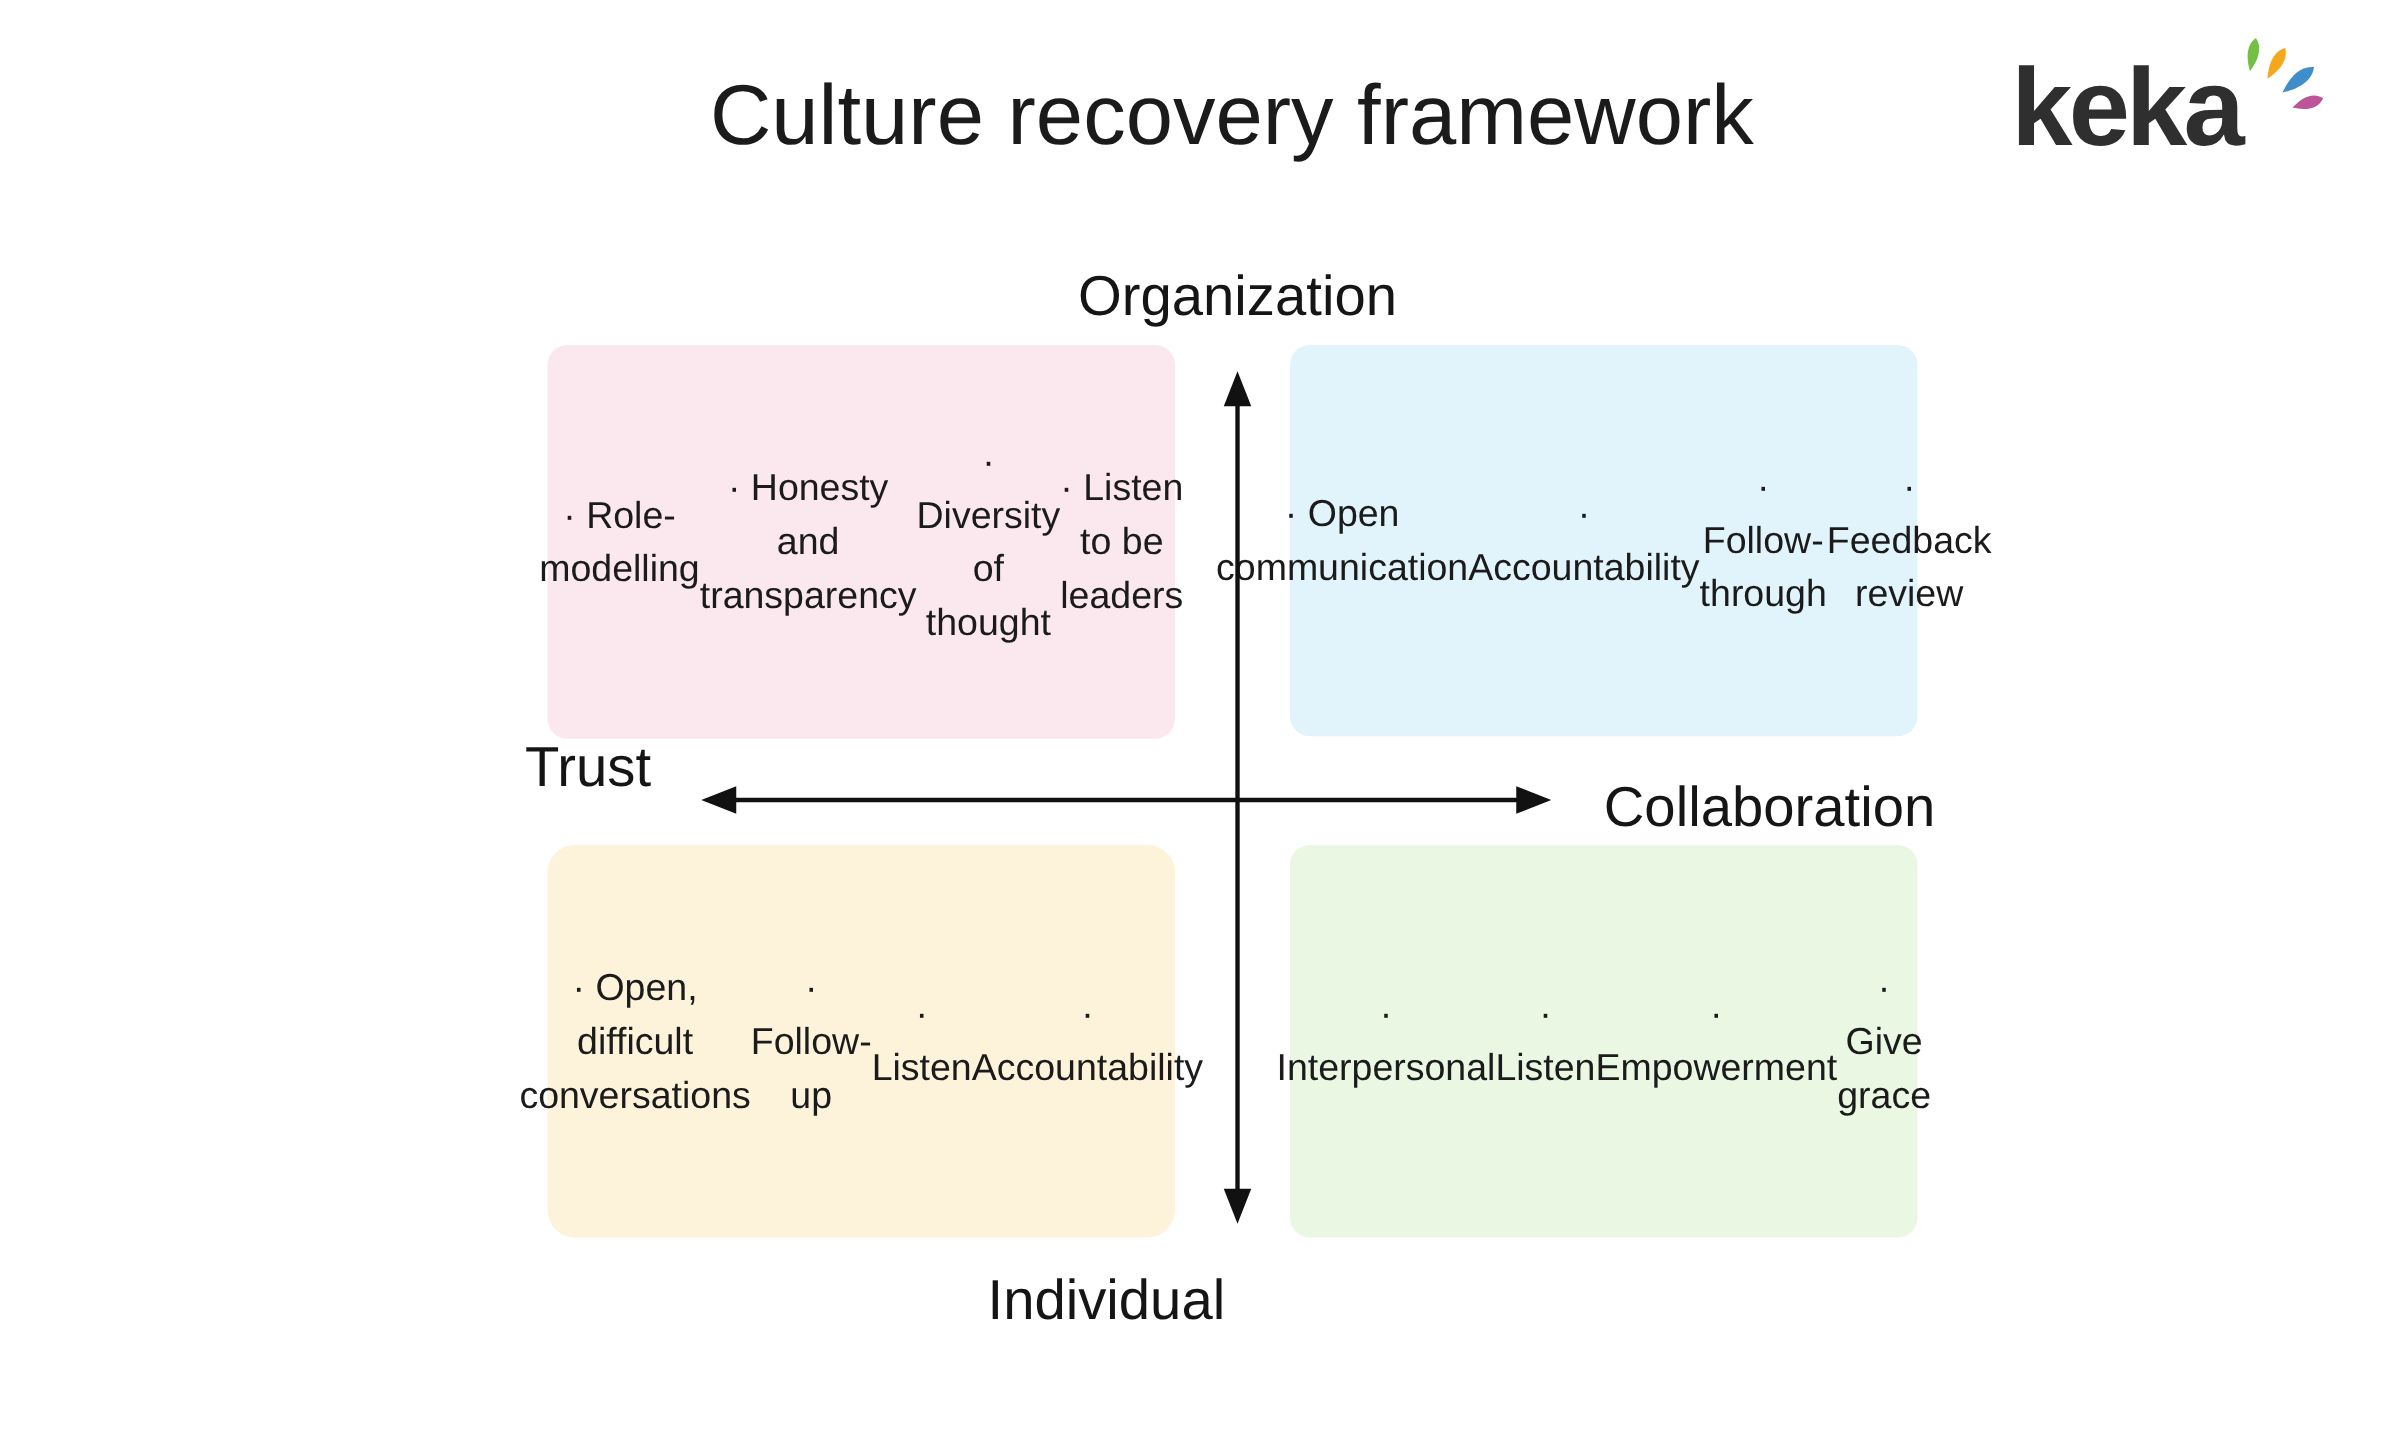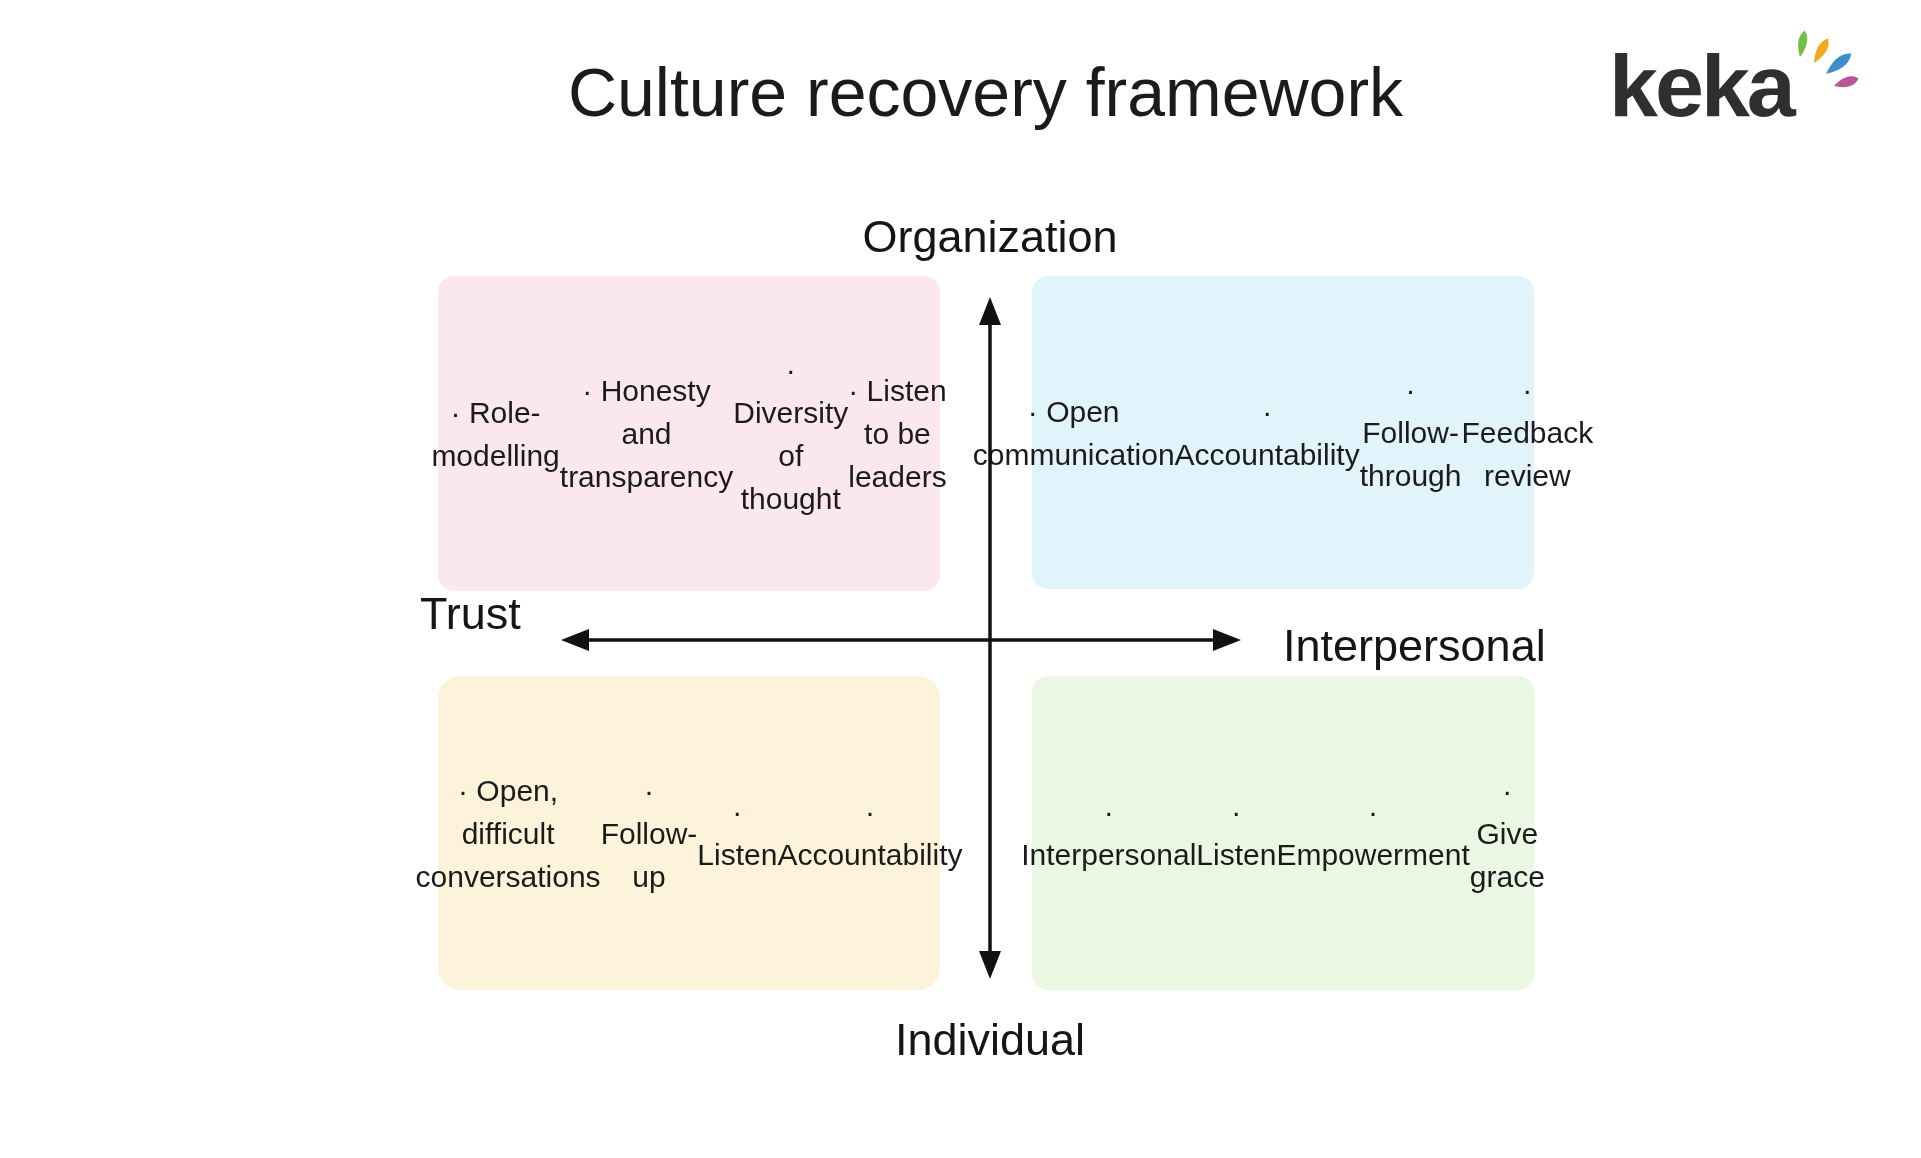--- a/index.html
+++ b/index.html
@@ -26,21 +26,21 @@
 
   .logo { position: absolute; top: 16px; right: 60px; width: 252px; height: 108px; }
 
   .axis-label {
     position: absolute;
     font-size: 45px;
     color: #151515;
     white-space: nowrap;
   }
   .axis-label.org { top: 211px; left: 790px; width: 400px; text-align: center; }
-  .axis-label.ind { top: 1014px; left: 790px; width: 400px; text-align: center; }
+  .axis-label.ind { top: 1014px; left: 790px; width: 400px; }
   .axis-label.trust { top: 588px; left: 420px; }
   .axis-label.acct { top: 620px; left: 1283px; }
 
   .quad {
     position: absolute;
     width: 502px;
     border-radius: 16px;
     display: flex;
     flex-direction: row;
     justify-content: center;
@@ -70,21 +70,21 @@
       <path d="M0 0 C-4.5 -9 -7 -20 0 -27 C7 -20 4.5 -9 0 0 Z" transform="translate(191,41) rotate(10)" fill="#74c044"></path>
       <path d="M0 0 C-4.5 -9 -7 -20 0 -27 C7 -20 4.5 -9 0 0 Z" transform="translate(205,47) rotate(30) scale(1.05)" fill="#f6a81c"></path>
       <path d="M0 0 C-4.5 -9 -7 -20 0 -27 C7 -20 4.5 -9 0 0 Z" transform="translate(217,58) rotate(51) scale(1.2)" fill="#3e8ecc"></path>
       <path d="M0 0 C-4.5 -9 -7 -20 0 -27 C7 -20 4.5 -9 0 0 Z" transform="translate(225,70) rotate(73) scale(1.1,0.95)" fill="#bb5598"></path>
     </g>
   </svg>
 
   <div class="axis-label org">Organization</div>
   <div class="axis-label ind">Individual</div>
   <div class="axis-label trust">Trust</div>
-  <div class="axis-label acct">Interpersonal</div>
+  <div class="axis-label acct">Collaboration</div>
 
   <div class="quad q-tl" style="background: rgb(251, 232, 239);">
     <div>· Role-modelling</div>
     <div>· Honesty and transparency</div>
     <div>· Diversity of thought</div>
     <div>· Listen to be leaders</div>
   </div>
 
   <div class="quad q-tr" style="background: rgb(226, 244, 251);">
     <div>· Open communication</div>

